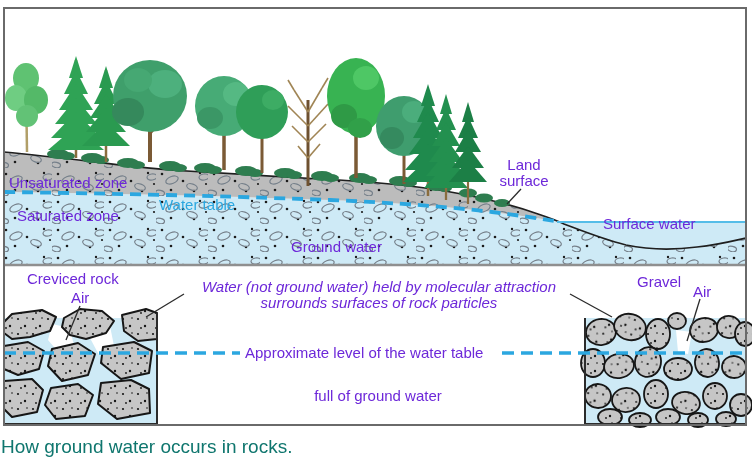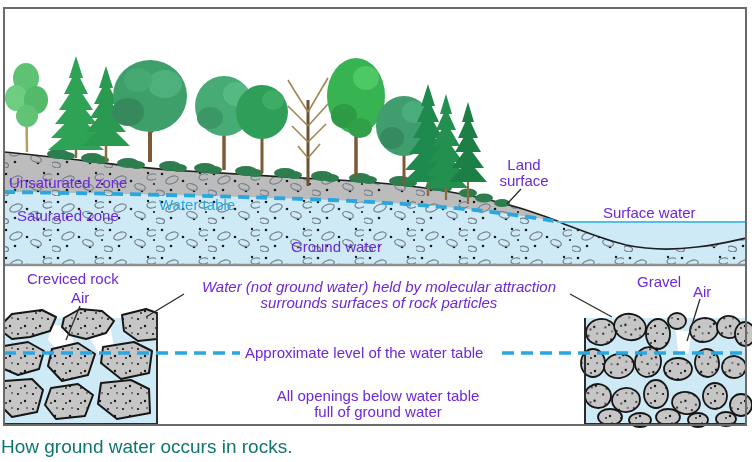--- a/index.html
+++ b/index.html
@@ -290,37 +290,36 @@
 
 <span class="lbl" style="left:291px;top:239px;">Ground water</span>
 
 <span class="lbl" style="left:17px;top:208px;">Saturated zone</span>
 
 <div class="lbl center" style="left:486px;top:157px;width:76px;">
   <span class="ln">Land</span>
   <span class="ln">surface</span>
 </div>
 
-<span class="lbl" style="left:603px;top:205px;">Surface water</span>
+<span class="lbl" style="left:603px;top:216px;">Surface water</span>
 
 <span class="lbl" style="left:27px;top:271px;text-align:center;">Creviced rock</span>
 
 <span class="lbl" style="left:71px;top:290px;">Air</span>
 
 <span class="lbl" style="left:637px;top:274px;">Gravel</span>
 
 <span class="lbl" style="left:693px;top:284px;">Air</span>
 
 <div class="lbl center" style="left:150px;top:279px;width:458px;font-style:italic;">
   <span class="ln">Water (not ground water) held by molecular attraction</span>
   <span class="ln">surrounds surfaces of rock particles</span>
 </div>
 
 <span class="lbl" style="left:245px;top:345px;">Approximate level of the water table</span>
 
 <div class="lbl center" style="left:230px;top:388px;width:296px;">
-  <span class="ln">All openings below water table</span>
   <span class="ln">full of ground water</span>
 </div>
 
 <span class="caption">How ground water occurs in rocks.</span>
 
 </div>
 
 </body></html>

